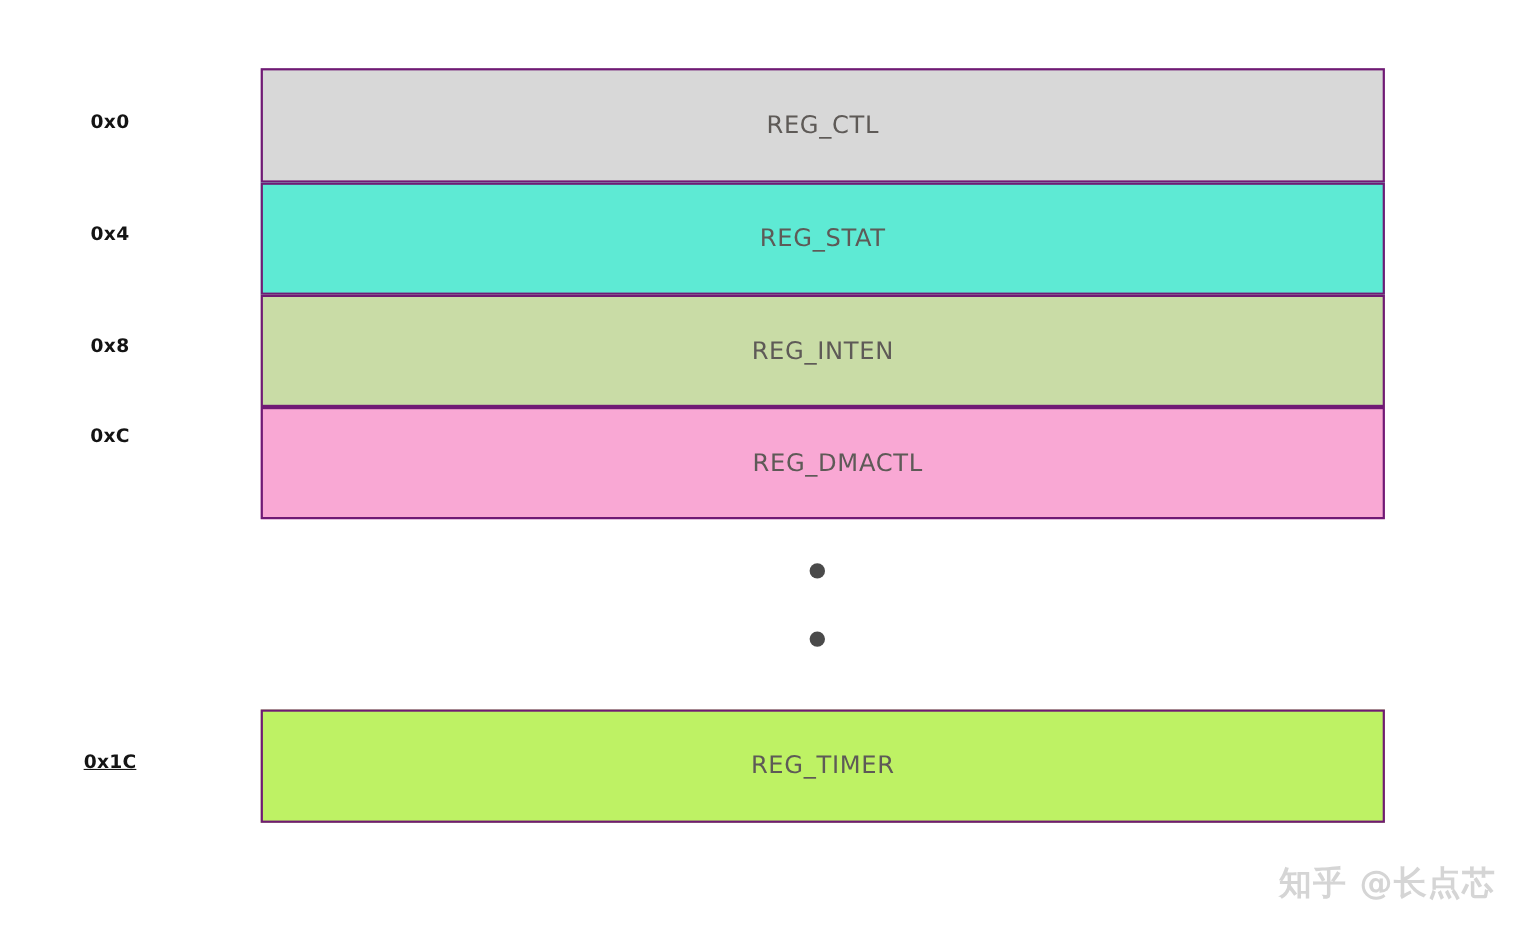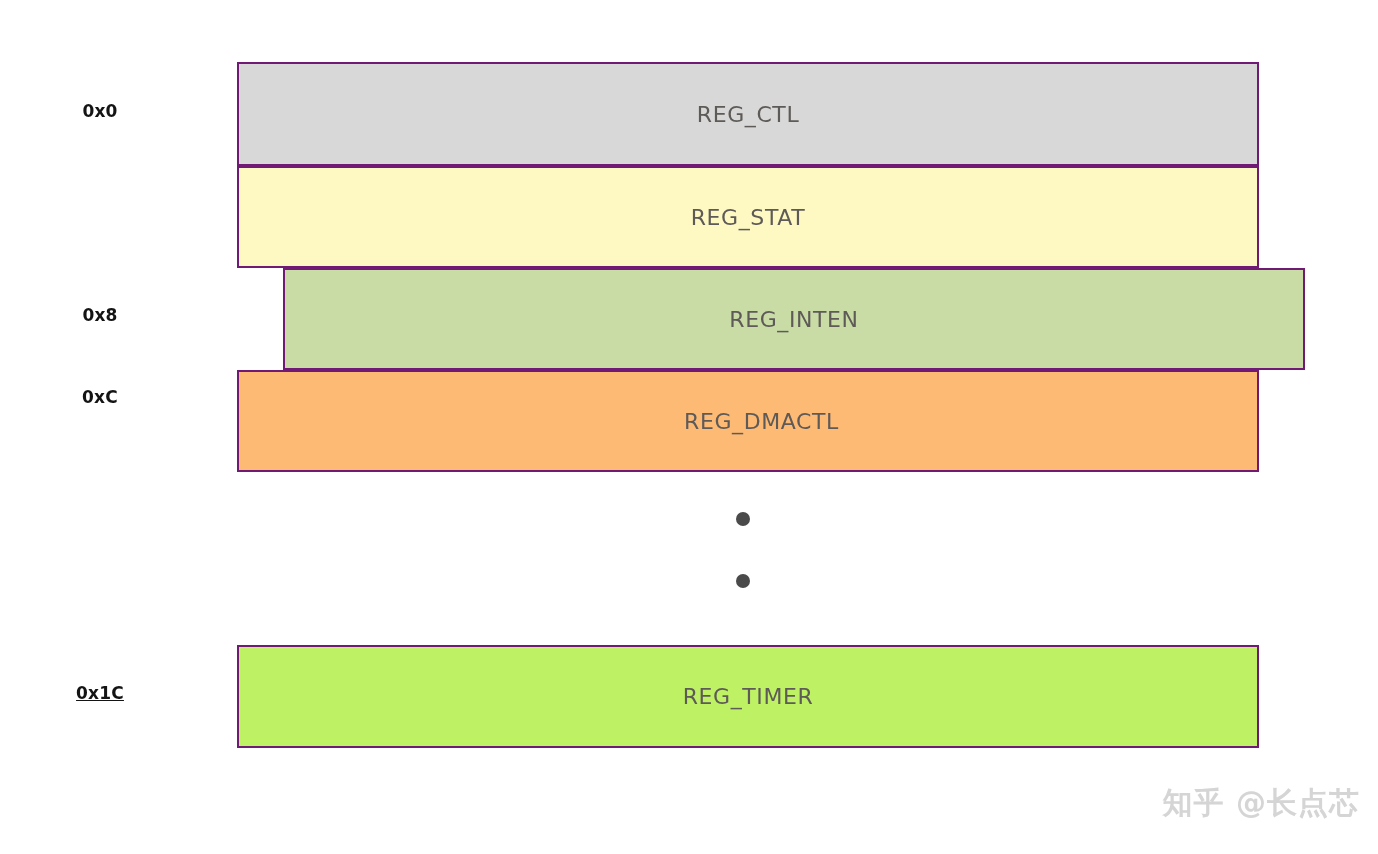--- a/index.html
+++ b/index.html
@@ -49,23 +49,23 @@
   .reg-label {
     font-family: "DejaVu Sans", "Liberation Sans", sans-serif;
     font-size: 22px;
     font-weight: normal;
     color: #5e5a57;
     letter-spacing: 0.6px;
     white-space: nowrap;
   }
 
   .block-ctl    { top: 62px;  height: 104px; background: #d8d8d8; }
-  .block-stat   { top: 166px; height: 102px; background: #fef9c3; }
-  .block-inten  { top: 268px; height: 102px; background: #c9dca6; margin-left: 46px; }
-  .block-dmactl { top: 370px; height: 102px; background: #fdba74; padding-left: 27px; }
+  .block-stat   { top: 166px; height: 102px; background: #5eead4; }
+  .block-inten  { top: 268px; height: 102px; background: #c9dca6; }
+  .block-dmactl { top: 370px; height: 102px; background: #f9a8d4; padding-left: 27px; }
   .block-timer  { top: 645px; height: 103px; background: #bef264; }
 
   
   .ellipsis-dot {
     position: absolute;
     width: 14px;
     height: 14px;
     border-radius: 50%;
     background: #4a4a4a;
   }
@@ -84,20 +84,21 @@
     letter-spacing: 1px;
     white-space: nowrap;
   }
 </style>
 </head>
 <body>
 
 <div id="diagram-root">
 
   <div class="addr-label" style="top:101px;">0x0</div>
+  <div class="addr-label" style="top:203px;">0x4</div>
   <div class="addr-label" style="top:305px;">0x8</div>
   <div class="addr-label" style="top:387px;">0xC</div>
   <div class="addr-label" style="top:683px;text-decoration:underline;">0x1C</div>
 
   <div class="reg-block block-ctl">
     <span class="reg-label">REG_CTL</span>
   </div>
 
   <div class="reg-block block-stat">
     <span class="reg-label">REG_STAT</span>

